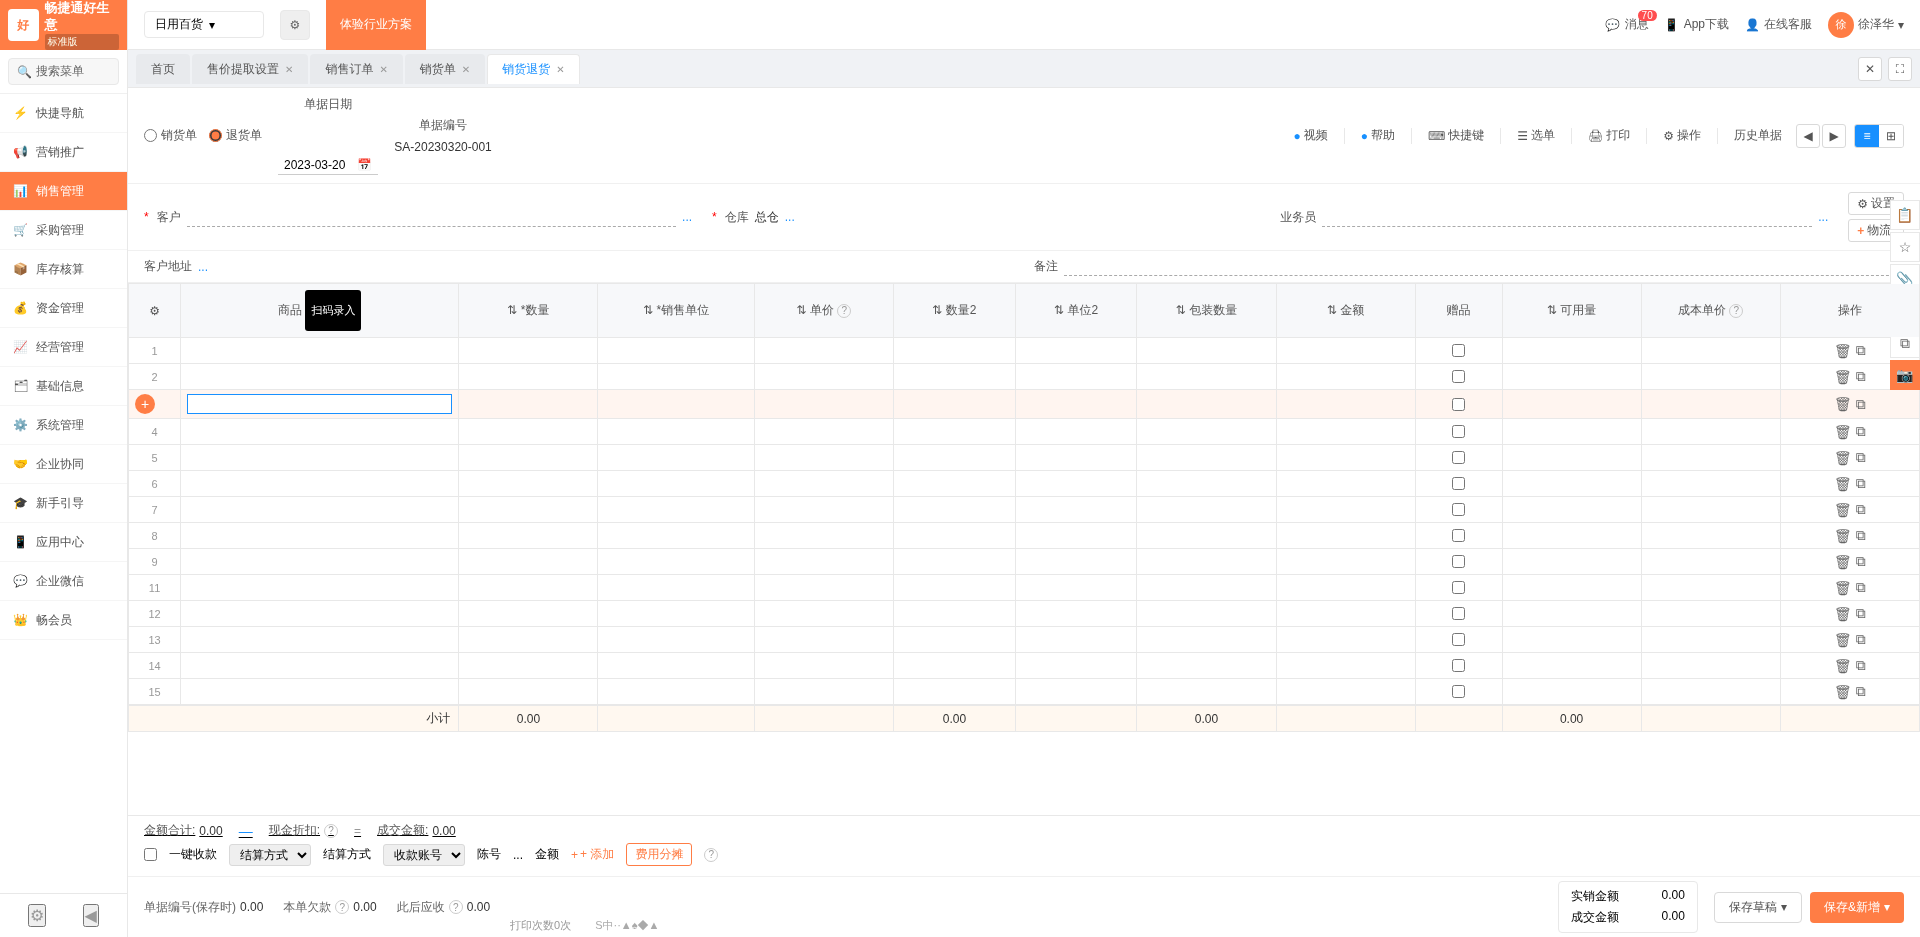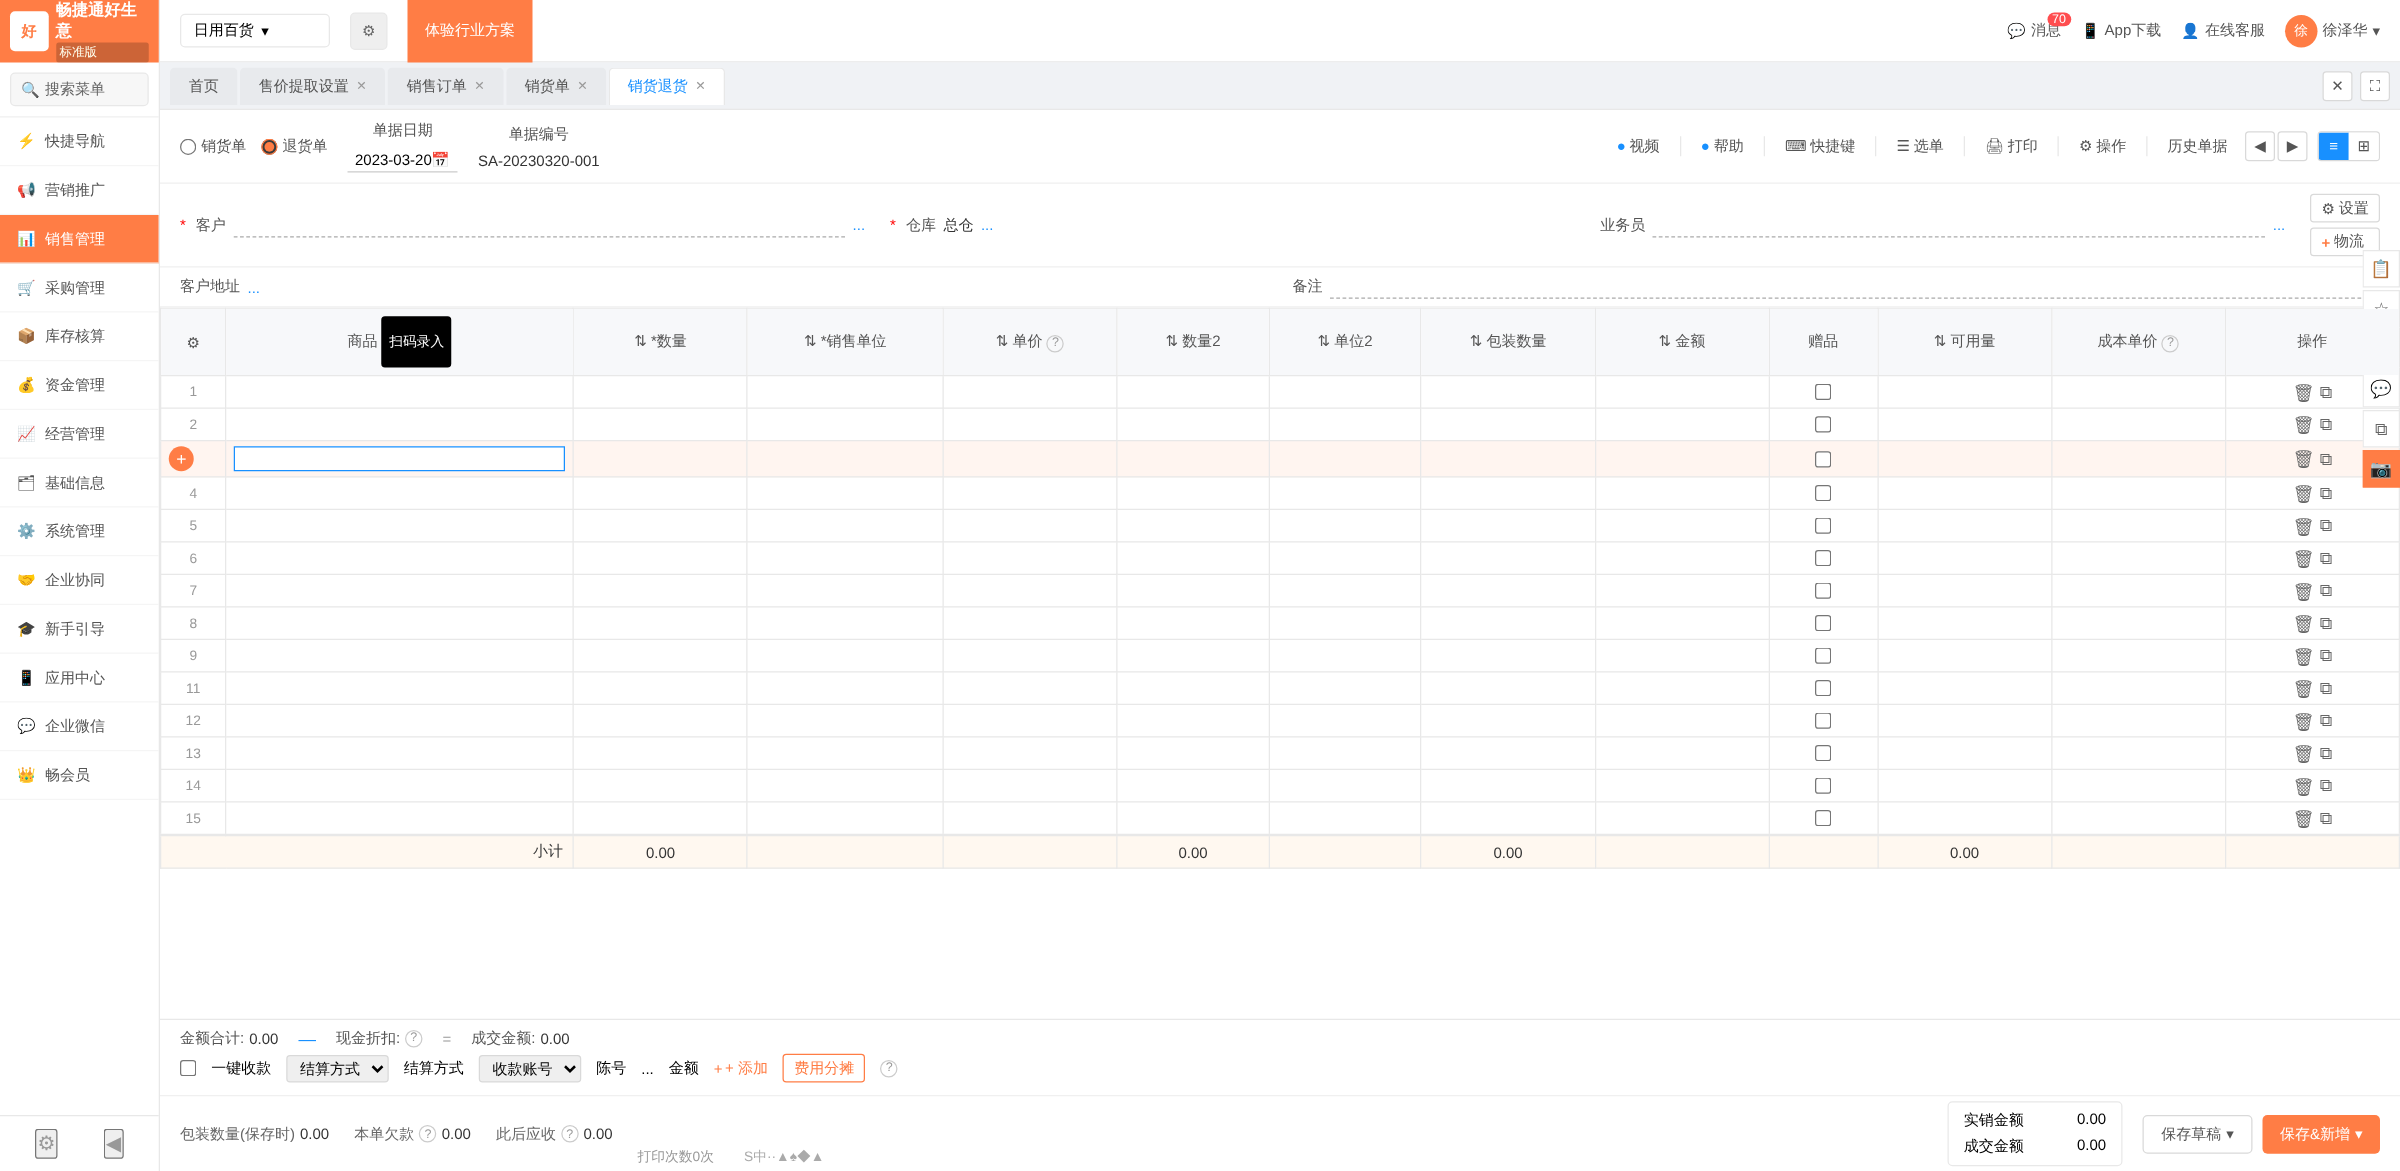--- a/index.html
+++ b/index.html
@@ -46,21 +46,21 @@
     .page-content { flex: 1; overflow-y: auto; background: #fff; padding: 0; display: flex; flex-direction: column; }
 
     
     .form-header { padding: 8px 16px; border-bottom: 1px solid #f0f0f0; display: flex; align-items: center; gap: 16px; background: #fff; }
     .radio-group { display: flex; gap: 12px; }
     .radio-item { display: flex; align-items: center; gap: 4px; cursor: pointer; color: #555; }
     .radio-item input[type=radio] { accent-color: #ff7d45; }
     .form-field-inline { display: flex; align-items: center; gap: 6px; flex-direction: column; }
     .form-label { color: #555; white-space: nowrap; }
     .form-value { color: #333; }
-    .form-date-picker { display: flex; align-items: center; gap: 0; border-bottom: 1px solid #ccc; padding: 2px 6px; cursor: pointer; }
+    .form-date-picker { display: flex; align-items: center; gap: 12px; border-bottom: 1px solid #ccc; padding: 2px 6px; cursor: pointer; margin-top: 37px; }
     .form-header-right { margin-left: auto; display: flex; gap: 8px; align-items: center; }
 
     
     .form-fields-row { padding: 8px 16px; display: flex; align-items: center; gap: 20px; border-bottom: 1px solid #f0f0f0; }
     .form-field { display: flex; align-items: center; gap: 6px; flex: 1; }
     .form-field .required { color: #f00; margin-right: 2px; }
     .form-input-dotted { border: none; border-bottom: 1px dashed #aaa; min-width: 180px; padding: 2px 4px; outline: none; color: #333; flex: 1; }
     .form-input-link { color: #1890ff; cursor: pointer; font-size: 12px; }
     .form-field-actions { display: flex; flex-direction: column; gap: 4px; margin-left: auto; }
     .field-action-btn { border: 1px solid #d9d9d9; background: #fff; border-radius: 3px; padding: 2px 8px; cursor: pointer; font-size: 11px; color: #555; display: flex; align-items: center; gap: 3px; }
@@ -82,21 +82,21 @@
     .col-actions { display: flex; gap: 4px; justify-content: center; }
     .action-icon-btn { border: none; background: none; cursor: pointer; color: #666; font-size: 14px; }
     .checkbox-cell { display: flex; justify-content: center; }
     input[type=checkbox] { accent-color: #ff7d45; }
     .scan-input-btn { background: #000000; color: #fff; border: none; border-radius: 3px; padding: 13px 6px; font-size: 11px; cursor: pointer; }
     .table-footer { background: #fff8f0; border-top: 2px solid #e8e8e8; }
     .table-footer td { background: #fff8f0; font-weight: 500; }
 
     
     .bottom-bar { border-top: 1px solid #e8e8e8; padding: 6px 16px; background: #fff; }
-    .summary-row { display: flex; align-items: center; gap: 16px; }
+    .summary-row { display: flex; align-items: center; gap: 16px; text-decoration: underline; }
     .summary-item { display: flex; align-items: center; gap: 4px; }
     .summary-label { color: #555; }
     .summary-value { color: #333; font-weight: 500; }
     .minus-sign { color: #1890ff; font-size: 14px; }
     .equals-sign { color: #999; }
     .payment-row { display: flex; align-items: center; gap: 12px; padding: 4px 0; }
     .payment-checkbox { accent-color: #ff7d45; }
     .payment-select { border: 1px solid #d9d9d9; border-radius: 3px; padding: 2px 6px; font-size: 12px; }
     .add-payment-btn { background: none; border: none; color: #ff7d45; cursor: pointer; display: flex; align-items: center; gap: 2px; }
     .fee-split-btn { background: #fff; border: 1px solid #ff7d45; color: #ff7d45; border-radius: 3px; padding: 2px 8px; cursor: pointer; font-size: 12px; }
@@ -835,21 +835,21 @@
           <span>+ 添加</span>
         </button>
         <button class="fee-split-btn">费用分摊</button>
         <span class="help-circle">?</span>
       </div>
     </div>
 
     <div class="bottom-totals-bar">
       <div class="totals-left">
         <div class="total-item">
-          <span class="total-label">包装数量(保存时)</span>
+          <span class="total-label">单据编号(保存时)</span>
           <span class="total-value">0.00</span>
         </div>
         <div class="total-item">
           <span class="total-label">本单欠款</span>
           <span class="help-circle">?</span>
           <span class="total-value">0.00</span>
         </div>
         <div class="total-item">
           <span class="total-label">此后应收</span>
           <span class="help-circle">?</span>

